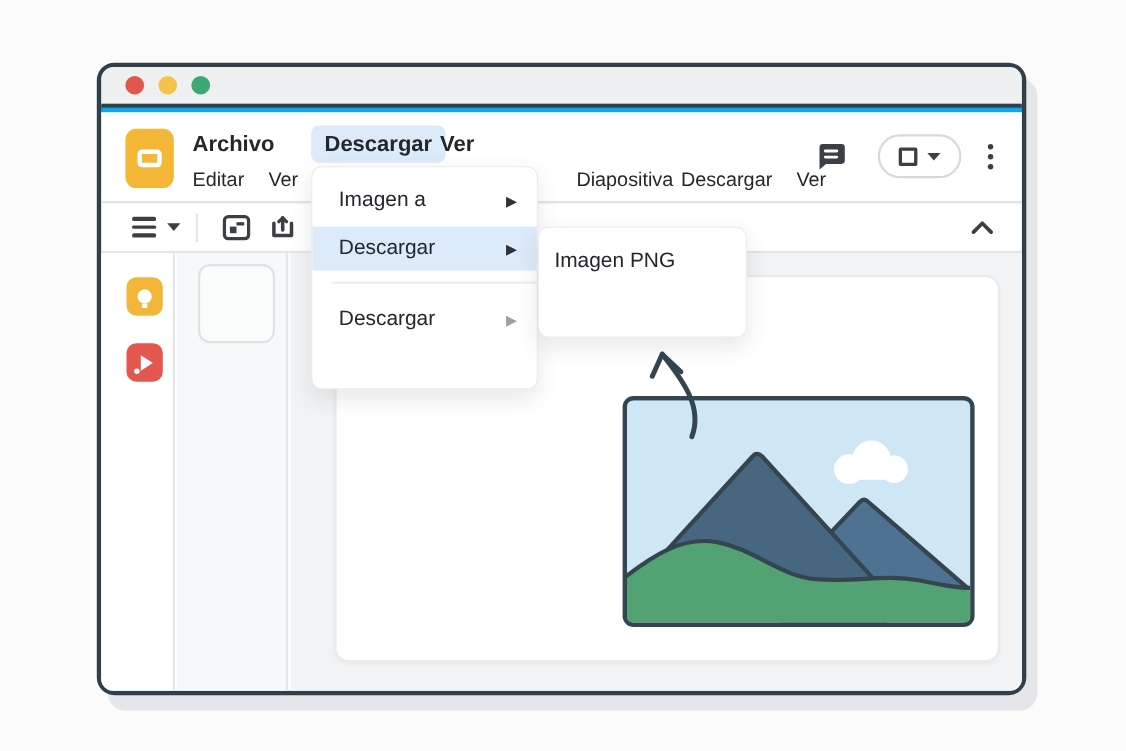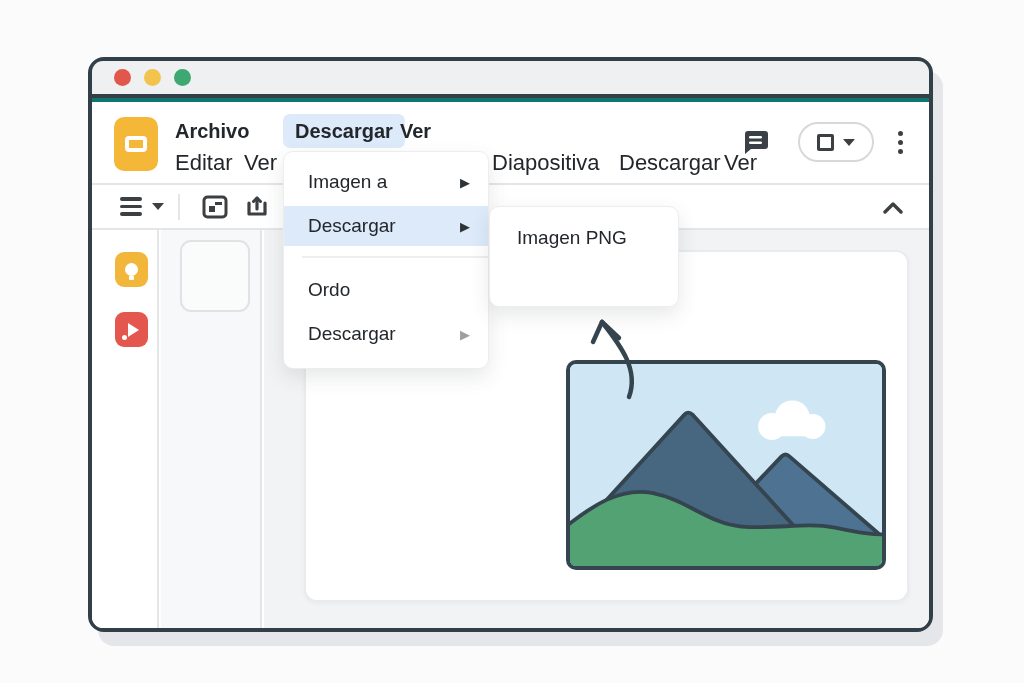--- a/index.html
+++ b/index.html
@@ -12,21 +12,21 @@
   *{box-sizing:border-box; margin:0; padding:0;}
   html,body{width:1024px; height:683px;}
   body{
     background:#fbfbfc;
     font-family:"Liberation Sans", sans-serif;
     color:var(--text);
     position:relative; overflow:hidden;
   }
   .window{
     position:absolute; left:88px; top:57px; width:845px; height:575px;
-    background:#0f766e; border:4px solid var(--border); border-radius:16px;
+    background:#0ea5e9; border:4px solid var(--border); border-radius:16px;
     box-shadow:10px 14px 0 rgba(170,175,182,.28);
   }
   
   .titlebar{
     position:absolute; left:0; top:0; right:0; height:37px;
     background:var(--titlebar_bg); border-bottom:4px solid var(--border);
     border-radius:11px 11px 0 0; display:flex; align-items:center; padding-left:22px; gap:13px;
   }
   .tl{width:17px; height:17px; border-radius:50%;}
   .tl.red{background:#e2574c;} .tl.yellow{background:#f2c44d;} .tl.green{background:#3ea873;}
@@ -35,24 +35,24 @@
   .slides-logo{
     position:absolute; left:22px; top:15px; width:44px; height:54px;
     background:#f4b737; border-radius:10px; display:flex; align-items:center; justify-content:center;
   }
   .slides-logo .inner{width:22px; height:16px; border:4px solid #fff; border-radius:4px;}
   .mrow1{position:absolute; top:12px; left:0; right:0; height:36px; font-size:20px; font-weight:600;}
   .mrow1 .mitem{position:absolute; top:0; height:34px; display:flex; align-items:center;}
   .mi-archivo{left:83px;}
   .mi-descargar{left:191px; padding:0 12px; background:var(--highlight); border-radius:7px;}
   .mi-ver1{left:308px;}
-  .mrow2{position:absolute; top:46px; left:0; right:0; height:30px; font-size:22px; font-weight:500;}
+  .mrow2{position:absolute; top:46px; left:0; right:0; height:30px; font-size:18px; font-weight:500;}
   .mrow2 .mitem{position:absolute; top:0; height:30px; display:flex; align-items:center;}
   .mi-editar{left:83px;} .mi-ver2{left:152px;}
-  .mi-diapositiva{left:400px;text-align:center;} .mi-organizar{left:527px;} .mi-ver3{left:632px;}
+  .mi-diapositiva{left:432px;text-align:center;} .mi-organizar{left:527px;} .mi-ver3{left:632px;}
   .top-icons{position:absolute; right:22px; top:20px; display:flex; align-items:center; gap:20px;}
   .pill-btn{
     width:76px; height:40px; border:2px solid #d6d9dc; border-radius:20px;
     display:flex; align-items:center; justify-content:center; gap:9px; background:#fff;
   }
   .pill-square{width:17px; height:17px; border:3px solid var(--icon); border-radius:2px;}
   .caret-down{width:0; height:0; border-left:6px solid transparent; border-right:6px solid transparent; border-top:7px solid var(--icon);}
   .dots{display:flex; flex-direction:column; gap:4px; padding:2px 4px;}
   .dots i{width:5px; height:5px; border-radius:50%; background:var(--icon); display:block;}
   
@@ -100,21 +100,21 @@
   .ditem{height:44px; display:flex; align-items:center; padding:0 18px 0 24px;}
   .ditem.active{background:var(--highlight); height:40px; margin:2px 0;}
   .ditem .arrow{margin-left:auto; font-size:13px; color:#2d3338;}
   .ditem .arrow.gray{color:#9aa0a6;}
   .dsep{height:2px; background:#eceeef; margin:10px 0 10px 18px;}
   .submenu{
     position:absolute; left:397px; top:145px; width:190px; height:101px; z-index:21;
     background:#fff; border:1px solid #ededee; border-radius:10px;
     box-shadow:0 8px 20px rgba(60,64,67,.12); padding:11px 0; font-size:19px; font-weight:500;
   }
-  .sitem{height:39px; display:flex; align-items:center; padding-left:27px;}
+  .sitem{height:39px; display:flex; align-items:center; padding-left:14px;}
   svg .stroke{stroke:var(--icon); stroke-width:2.6; fill:none; stroke-linecap:round; stroke-linejoin:round;}
 </style>
 </head>
 <body>
 
 <div class="window">
 
   <div class="titlebar">
     <span class="tl red"></span>
     <span class="tl yellow"></span>
@@ -246,23 +246,20 @@
     <div class="ditem">
       <span>Imagen a</span>
       <span class="arrow">▶</span>
     </div>
     <div class="ditem active">
       <span>Descargar</span>
       <span class="arrow">▶</span>
     </div>
     <div class="dsep"></div>
     <div class="ditem">
-      <span>Ordo</span>
-    </div>
-    <div class="ditem">
       <span>Descargar</span>
       <span class="arrow gray">▶</span>
     </div>
   </div>
 
   <div class="submenu">
     <div class="sitem">
       <span>Imagen PNG</span>
     </div>
   </div>

